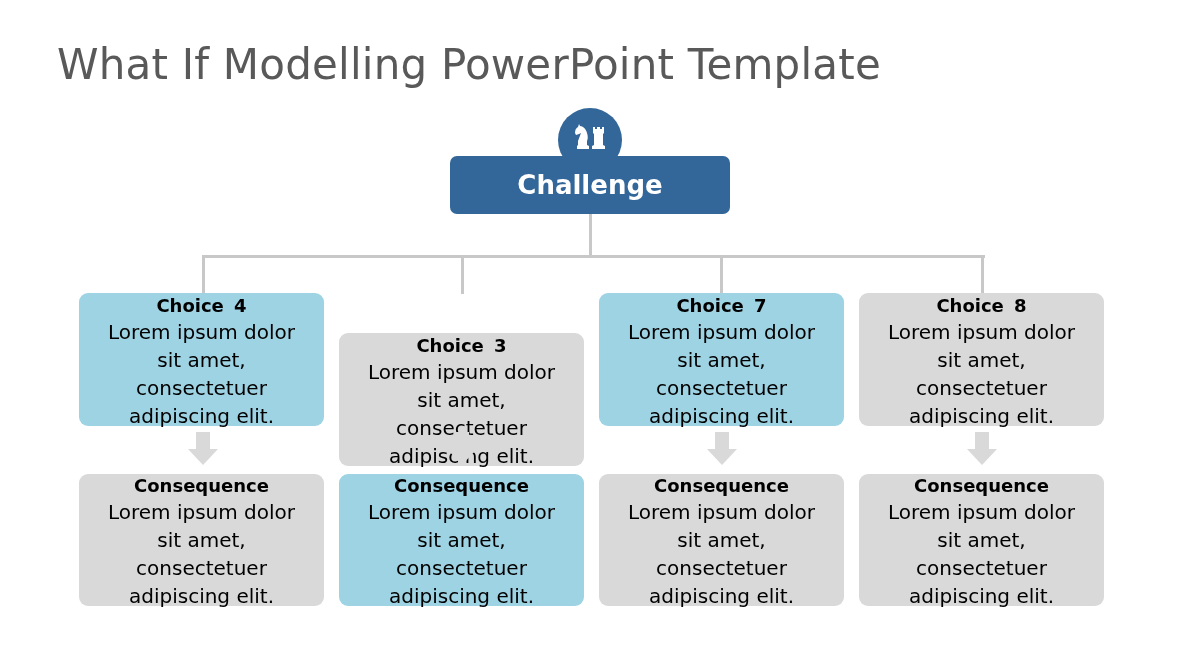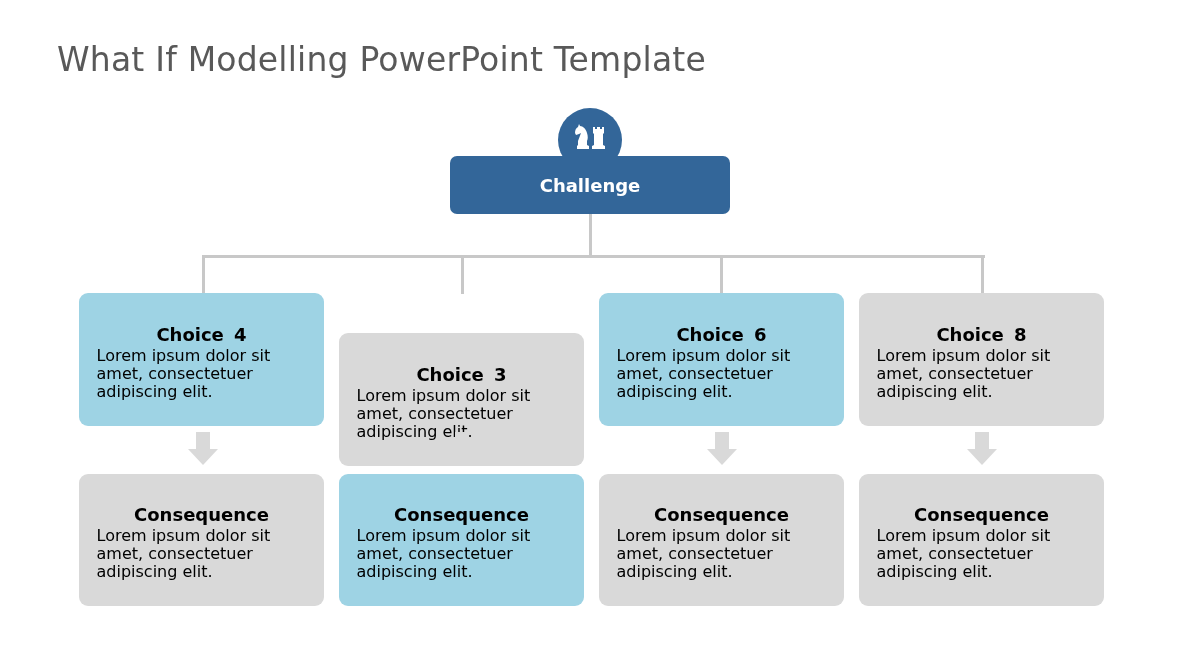--- a/index.html
+++ b/index.html
@@ -11,21 +11,21 @@
       width: 1180px;
       height: 664px;
       position: relative;
       overflow: hidden;
       font-family: "DejaVu Sans", sans-serif;
     }
     .title {
       position: absolute;
       left: 57px;
       top: 40px;
-      font-size: 33px;
+      font-size: 42px;
       color: #595959;
       font-family: "DejaVu Sans", sans-serif;
       letter-spacing: 0.2px;
       white-space: nowrap;
     }
     .challenge-circle {
       position: absolute;
       left: 558px;
       top: 108px;
       width: 64px;
@@ -48,57 +48,58 @@
       height: 58px;
       border-radius: 7px;
       background: #336699;
       display: flex;
       align-items: center;
       justify-content: center;
     }
     .challenge-label {
       color: #ffffff;
       font-weight: bold;
-      font-size: 18px;
+      font-size: 26px;
       font-family: "DejaVu Sans", sans-serif;
     }
     .line {
       position: absolute;
       background: #c8c8c8;
     }
     .card {
       position: absolute;
       width: 245px;
       height: 133px;
       border-radius: 9px;
       background: #d9d9d9;
       display: flex;
       flex-direction: column;
       align-items: center;
       justify-content: center;
+      text-align: center;
       box-sizing: border-box;
       padding-top: 4px;
     }
     .card.blue {
       background: #9ed3e4;
     }
     .card.lower {
       height: 132px;
     }
     .card-title {
       font-weight: bold;
       font-size: 18px;
       color: #000000;
       line-height: 24px;
       word-spacing: 4px;
     }
     .card-text {
-      font-size: 16px;
+      font-size: 20px;
       color: #000000;
-      line-height: 18px;
+      line-height: 28px;
       width: 210px;
     }
     .arrow {
       position: absolute;
       width: 34px;
       height: 34px;
     }
   </style>
 </head>
 <body>
@@ -125,21 +126,21 @@
 
 <div class="card blue" style="left:79px; top:293px;">
   <div class="card-title">Choice 4</div>
   <div class="card-text">Lorem ipsum dolor sit amet, consectetuer adipiscing elit.</div>
 </div>
 <div class="card" style="left:339px; top:293px;margin-top:40px;">
   <div class="card-title">Choice 3</div>
   <div class="card-text">Lorem ipsum dolor sit amet, consectetuer adipiscing elit.</div>
 </div>
 <div class="card blue" style="left:599px; top:293px;">
-  <div class="card-title">Choice 6</div>
+  <div class="card-title">Choice 7</div>
   <div class="card-text">Lorem ipsum dolor sit amet, consectetuer adipiscing elit.</div>
 </div>
 <div class="card" style="left:859px; top:293px;">
   <div class="card-title">Choice 8</div>
   <div class="card-text">Lorem ipsum dolor sit amet, consectetuer adipiscing elit.</div>
 </div>
 
 <svg class="arrow" style="left:186px; top:432px;" viewBox="0 0 34 34">
   <path d="M10 0 L24 0 L24 17 L32 17 L17 33 L2 17 L10 17 Z" fill="#d9d9d9"></path>
 </svg>

